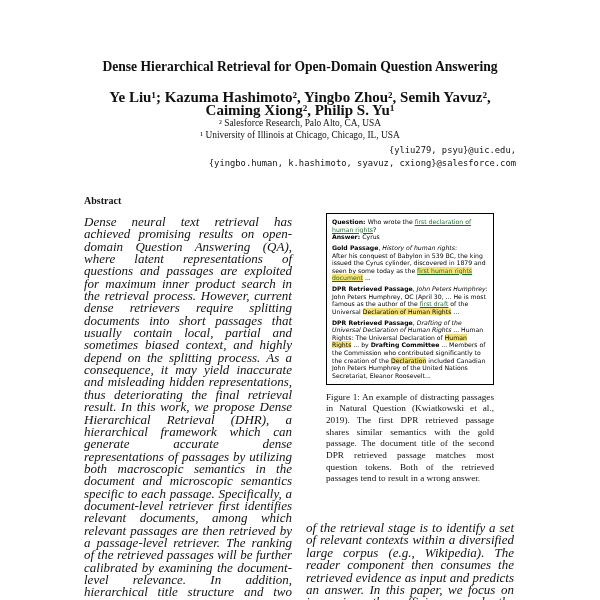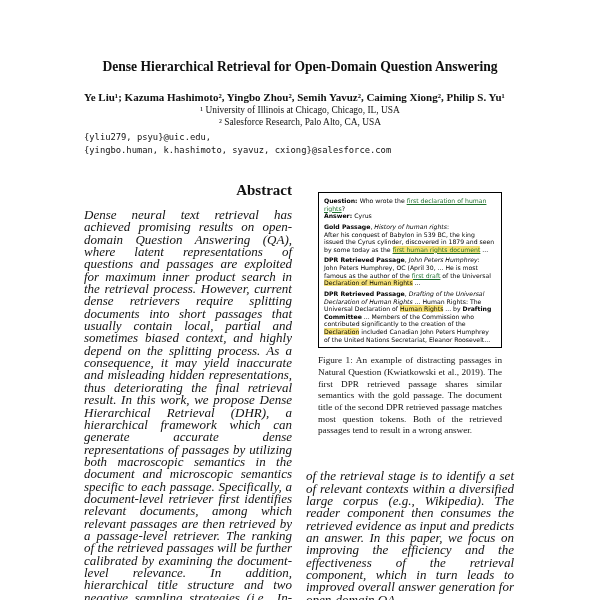--- a/index.html
+++ b/index.html
@@ -6,31 +6,31 @@
   body{width:600px;height:600px;overflow:hidden;}
   .page{
     width:600px;height:429px;box-sizing:border-box;
     padding:58px 84px 0 84px;
     font-family:"Liberation Serif",serif;color:#111;
   }
   .title{
     font-size:13.6px;font-weight:bold;text-align:center;
     margin:0 0 16px 0;line-height:17px;
   }
-  .authors{font-size:11px;font-weight:bold;text-align:left;line-height:13px;margin:0;}
+  .authors{font-size:15px;font-weight:bold;text-align:center;line-height:13px;margin:0;}
   .affil{font-size:9.4px;text-align:center;line-height:12px;margin:0;}
   .email{
     font-family:"DejaVu Sans Mono",monospace;
-    font-size:8.8px;text-align:left;line-height:12.5px;margin:0;
+    font-size:8.8px;text-align:right;line-height:12.5px;margin:0;
   }
   .email.first{margin-top:3px;}
   .columns{display:flex;gap:14px;margin-top:24px;}
   .col{width:208px;box-sizing:border-box;}
   .abstract-heading{
-    font-size:15px;font-weight:bold;text-align:right;
+    font-size:10px;font-weight:bold;text-align:left;
     margin:2px 0 10px 0;
   }
   .body-text{
     font-size:13px;line-height:12.35px;text-align:justify;margin:0;font-style:italic;
   }
   .indent{text-indent:10px;}
   .figure-box{
     border:0.8px solid #000;
     padding:4px 5px;
     font-family:"DejaVu Sans",sans-serif;
@@ -40,33 +40,33 @@
   .fig-line{margin:0;}
   .fig-line.sep{margin-top:3px;}
   .fb{font-weight:bold;}
   .fi{font-style:italic;}
   .fu{text-decoration:underline;color:var(--link-green,#1b6e2a);}
   .fh{background:var(--hl,#f6e27a);}
   .figure-caption{
     display:block;font-size:9.2px;line-height:11.7px;text-align:justify;
     margin:7px 0 17px 0;
   }
-  figure{margin:4px;padding:8px;}
+  figure{margin:12px;padding:8px;}
   .para-gap{margin-top:8px;}
 </style>
 </head>
 <body>
 
 <div class="page">
 
   <h1 class="title">Dense Hierarchical Retrieval for Open-Domain Question Answering</h1>
 
   <div class="authors">Ye Liu¹; Kazuma Hashimoto², Yingbo Zhou², Semih Yavuz², Caiming Xiong², Philip S. Yu¹</div>
+  <div class="affil">² Salesforce Research, Palo Alto, CA, USA</div>
   <div class="affil">¹ University of Illinois at Chicago, Chicago, IL, USA</div>
-  <div class="affil">² Salesforce Research, Palo Alto, CA, USA</div>
   <div class="email first">{yliu279, psyu}@uic.edu,</div>
   <div class="email">{yingbo.human, k.hashimoto, syavuz, cxiong}@salesforce.com</div>
 
   <div class="columns">
 
     <div class="col">
       <h2 class="abstract-heading">Abstract</h2>
       <p class="body-text">Dense neural text retrieval has achieved promising results on open-domain Question Answering (QA), where latent representations of questions and passages are exploited for maximum inner product search in the retrieval process. However, current dense retrievers require splitting documents into short passages that usually contain local, partial and sometimes biased context, and highly depend on the splitting process. As a consequence, it may yield inaccurate and misleading hidden representations, thus deteriorating the final retrieval result. In this work, we propose Dense Hierarchical Retrieval (DHR), a hierarchical framework which can generate accurate dense representations of passages by utilizing both macroscopic semantics in the document and microscopic semantics specific to each passage. Specifically, a document-level retriever first identifies relevant documents, among which relevant passages are then retrieved by a passage-level retriever. The ranking of the retrieved passages will be further calibrated by examining the document-level relevance. In addition, hierarchical title structure and two negative sampling strategies (i.e., In-Doc and In-Sec negatives) are investigated. We apply DHR to large-scale open-domain QA datasets. DHR significantly outperforms the original dense passage retriever, and helps an end-to-end QA system outperform the strong</p>
     </div>
 

